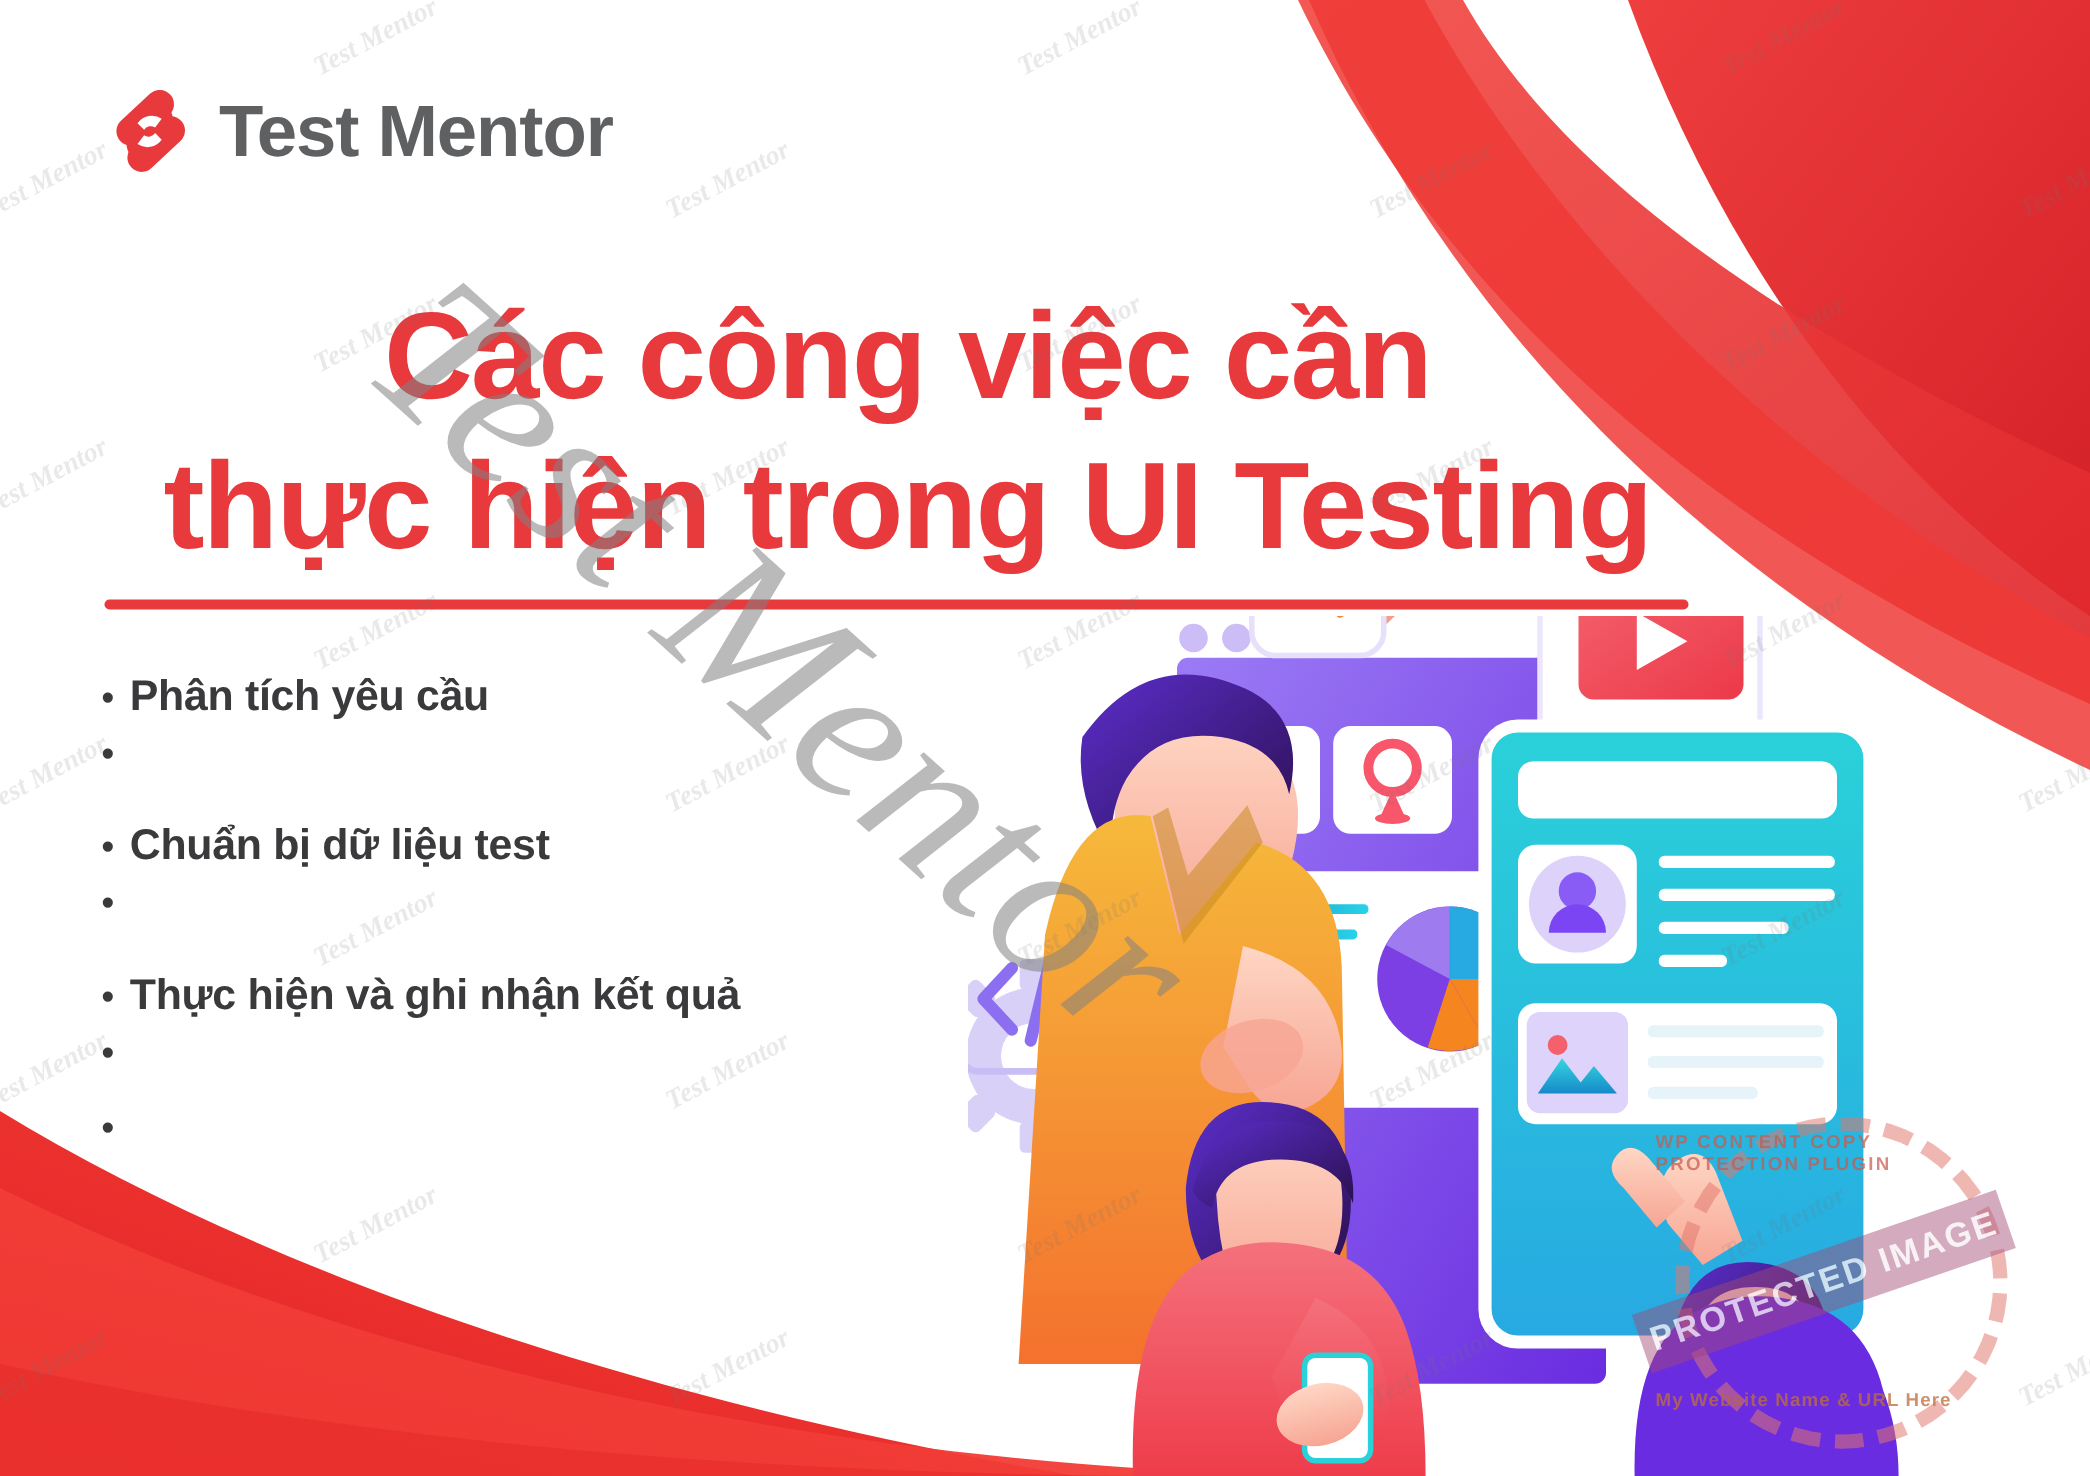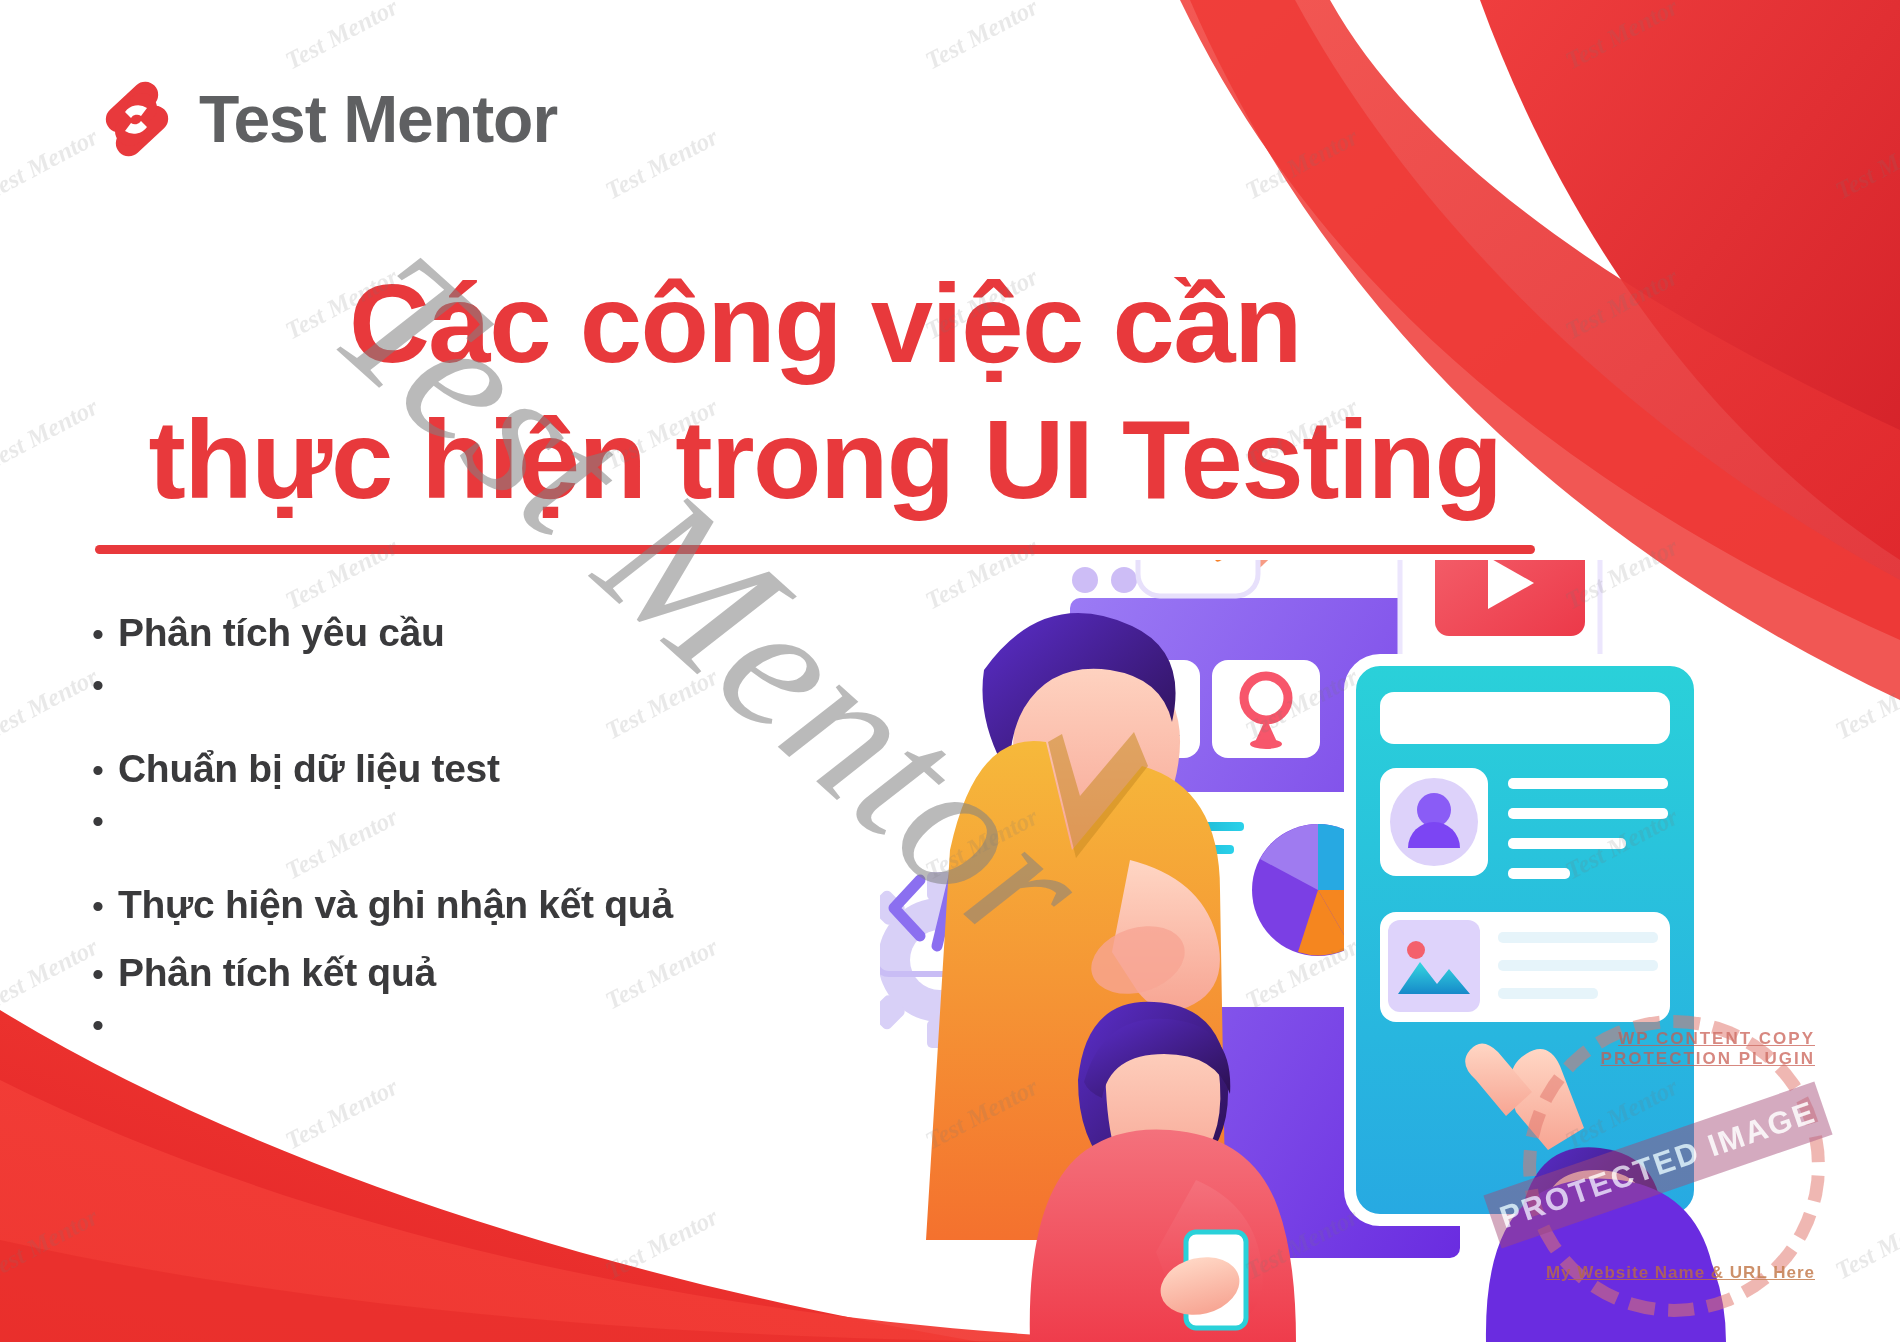--- a/index.html
+++ b/index.html
@@ -97,22 +97,22 @@
     display:flex;align-items:center;justify-content:center;
     color:rgba(255,255,255,.85);
     font-size:31px;font-weight:bold;letter-spacing:2px;
   }
   .stamp-ring{
     position:absolute;left:18px;top:10px;width:276px;height:276px;
     border:13px dashed rgba(226,120,110,.62);
     border-radius:50%;
   }
   .stamp-top-text,.stamp-bot-text{
-    position:absolute;width:310px;text-align:right;
-    color:rgba(200,90,80,.85);font-weight:bold;text-decoration:underline;
+    position:absolute;width:310px;text-align:left;
+    color:rgba(200,90,80,.85);font-weight:bold;
   }
   .stamp-top-text{top:24px;font-size:17px;letter-spacing:2px;}
   .stamp-bot-text{bottom:22px;font-size:17px;letter-spacing:1px;color:rgba(190,110,60,.9);}
 </style>
 </head>
 <body>
 
 <div id="stage">
 
   <svg class="corner-svg" viewBox="0 0 1900 1342" preserveAspectRatio="none">
@@ -182,21 +182,20 @@
     </div>
     <div class="bullet-row">
       <span class="bullet-dot">•</span>
     </div>
     <div class="bullet-row">
       <span class="bullet-dot">•</span>
       <span class="bullet-text">Thực hiện và ghi nhận kết quả</span>
     </div>
     <div class="bullet-row">
       <span class="bullet-dot">•</span>
-      <span class="bullet-text">Phân tích kết quả</span>
     </div>
     <div class="bullet-row">
       <span class="bullet-dot">•</span>
     </div>
   </div>
 
   <div id="illustration">
     <svg width="1020" height="782" viewBox="0 0 1020 782">
       <defs>
         <linearGradient id="purplePanel" x1="0" y1="0" x2="1" y2="1">

